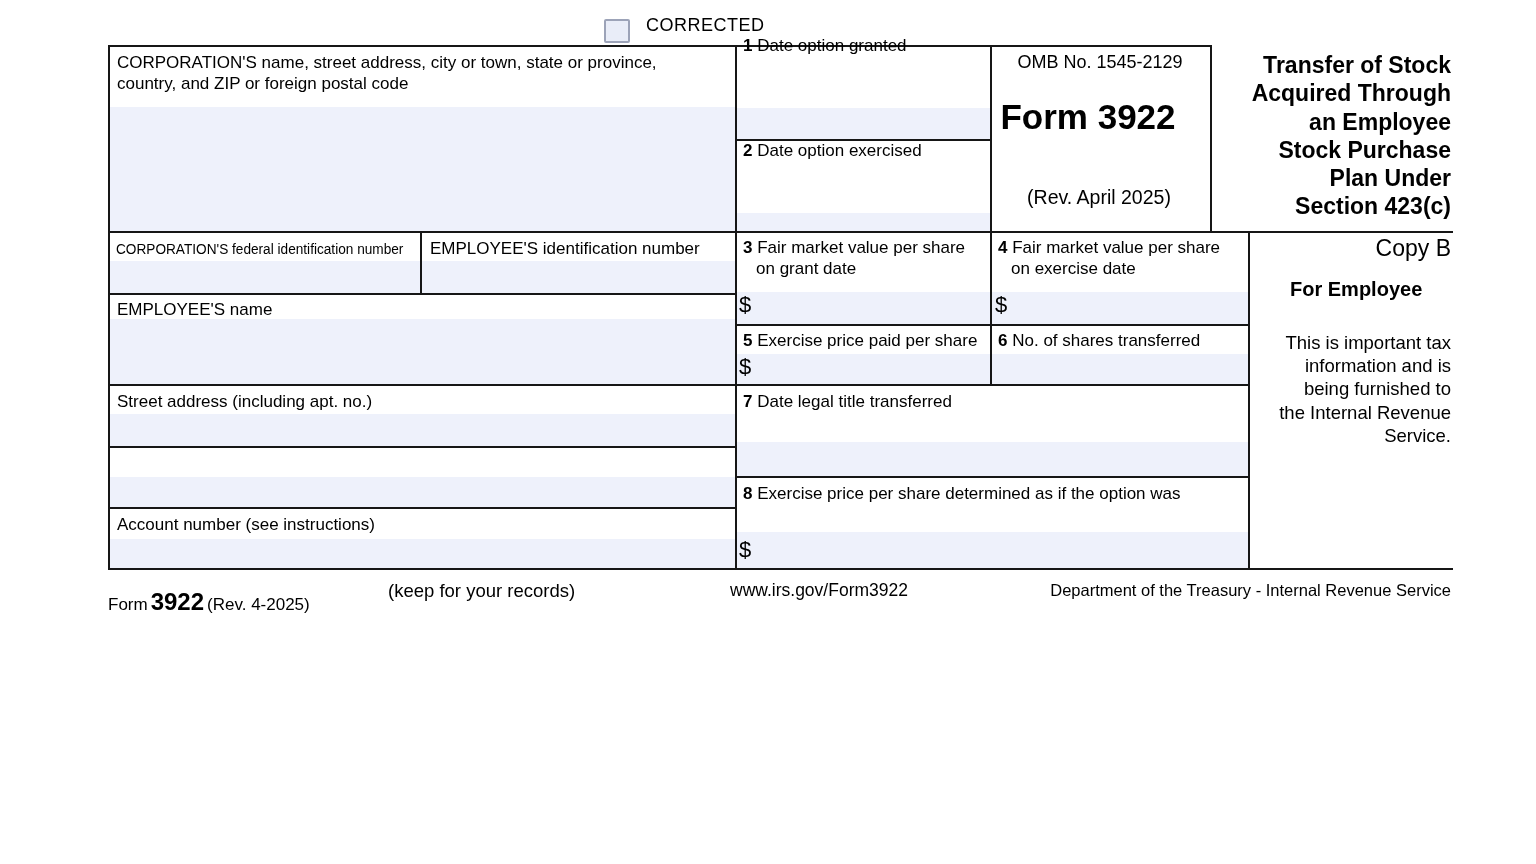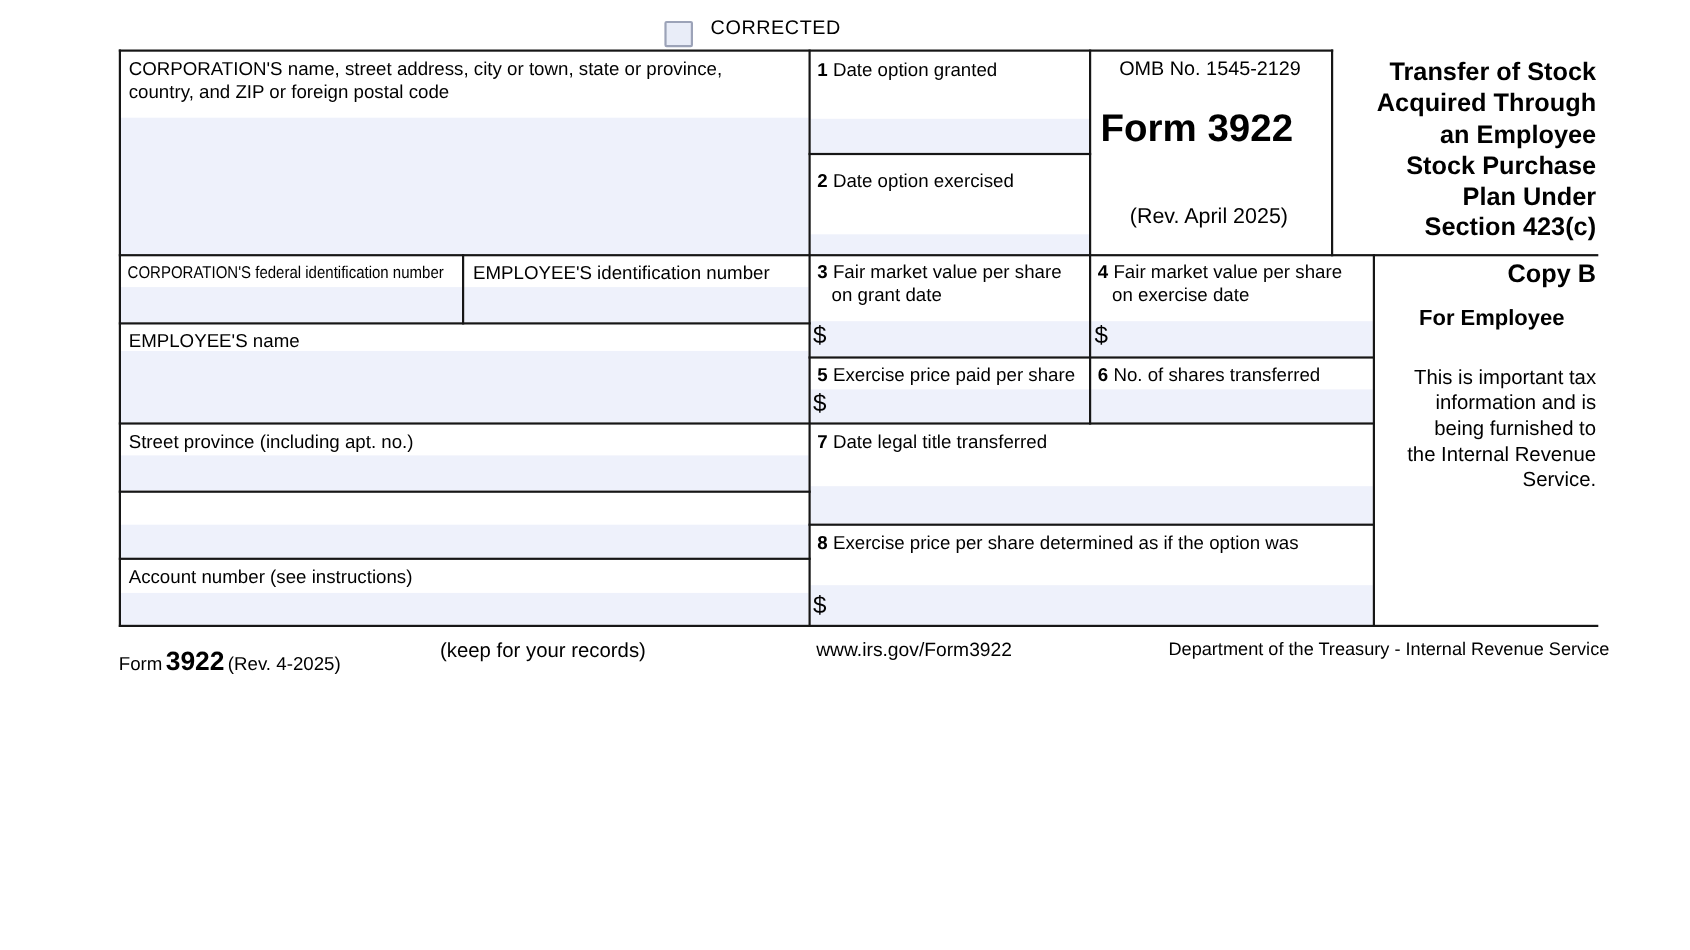--- a/index.html
+++ b/index.html
@@ -27,28 +27,28 @@
   .corrected-text { position:absolute; left:646px; top:15px; font-size:18px; letter-spacing:0.5px; z-index:3; }
 
   
   .omb    { position:absolute; left:990px; top:52px;  width:220px; text-align:center; font-size:18px; z-index:3; }
   .bigform{ position:absolute; left:990px; top:97px;  width:196px; text-align:center; font-size:35px; font-weight:bold; z-index:3; }
   .rev    { position:absolute; left:990px; top:186px; width:218px; text-align:center; font-size:19.5px; z-index:3; }
 
   
   .title-block { position:absolute; left:1225px; top:51px; width:226px; text-align:right;
                  font-size:23px; font-weight:bold; line-height:28.3px; z-index:3; }
-  .copyb  { position:absolute; left:1290px; top:235px; width:161px; text-align:right; font-size:23px; font-weight:bold; z-index:3; }
+  .copyb  { position:absolute; left:1290px; top:235px; width:161px; text-align:right; font-size:23px; font-weight:normal; z-index:3; }
   .copyfor{ position:absolute; left:1290px; top:278px; width:161px; font-size:20px; font-weight:bold; z-index:3; }
   .notice { position:absolute; left:1255px; top:331px; width:196px; text-align:right; font-size:18.5px; line-height:23.2px; z-index:3; }
 
   
   .footer-form { position:absolute; left:108px; top:588px; font-size:17px; z-index:3; white-space:nowrap; }
   .footer-form .ff-num { font-size:24px; font-weight:bold; margin:0 3px 0 3px; }
-  .ft { position:absolute; font-size:17px; z-index:3; white-space:nowrap;margin-left:12px; }
+  .ft { position:absolute; font-size:17px; z-index:3; white-space:nowrap; }
 </style>
 </head>
 <body>
 
 <div id="page">
 
   <div class="checkbox"></div>
   <div class="corrected-text">CORRECTED</div>
 
   <div class="f" style="left:110px;top:107px;width:625px;height:124px"></div>
@@ -84,27 +84,27 @@
   <div class="vl" style="left:1248px;top:231px;width:2px;height:339px"></div>
   <div class="vl" style="left:420px;top:231px;width:2px;height:64px"></div>
 
   <div class="lbl" style="left:117px;top:52px">
     <div>CORPORATION'S name, street address, city or town, state or province,</div>
     <div>country, and ZIP or foreign postal code</div>
   </div>
   <div class="lbl condensed" style="left:116px;top:238px">CORPORATION'S federal identification number</div>
   <div class="lbl" style="left:430px;top:238px">EMPLOYEE'S identification number</div>
   <div class="lbl" style="left:117px;top:299px">EMPLOYEE'S name</div>
-  <div class="lbl" style="left:117px;top:391px">Street province (including apt. no.)</div>
+  <div class="lbl" style="left:117px;top:391px">Street address (including apt. no.)</div>
   <div class="lbl" style="left:117px;top:514px">Account number (see instructions)</div>
 
-  <div class="lbl" style="left:743px;top:53px">
+  <div class="lbl" style="left:743px;top:35px">
     <span class="num">1</span> <span>Date option granted</span>
   </div>
-  <div class="lbl" style="left:743px;top:154px">
+  <div class="lbl" style="left:743px;top:140px">
     <span class="num">2</span> <span>Date option exercised</span>
   </div>
   <div class="lbl" style="left:743px;top:237px">
     <div><span class="num">3</span> <span>Fair market value per share</span></div>
     <div class="ind">on grant date</div>
   </div>
   <div class="lbl" style="left:998px;top:237px">
     <div><span class="num">4</span> <span>Fair market value per share</span></div>
     <div class="ind">on exercise date</div>
   </div>

